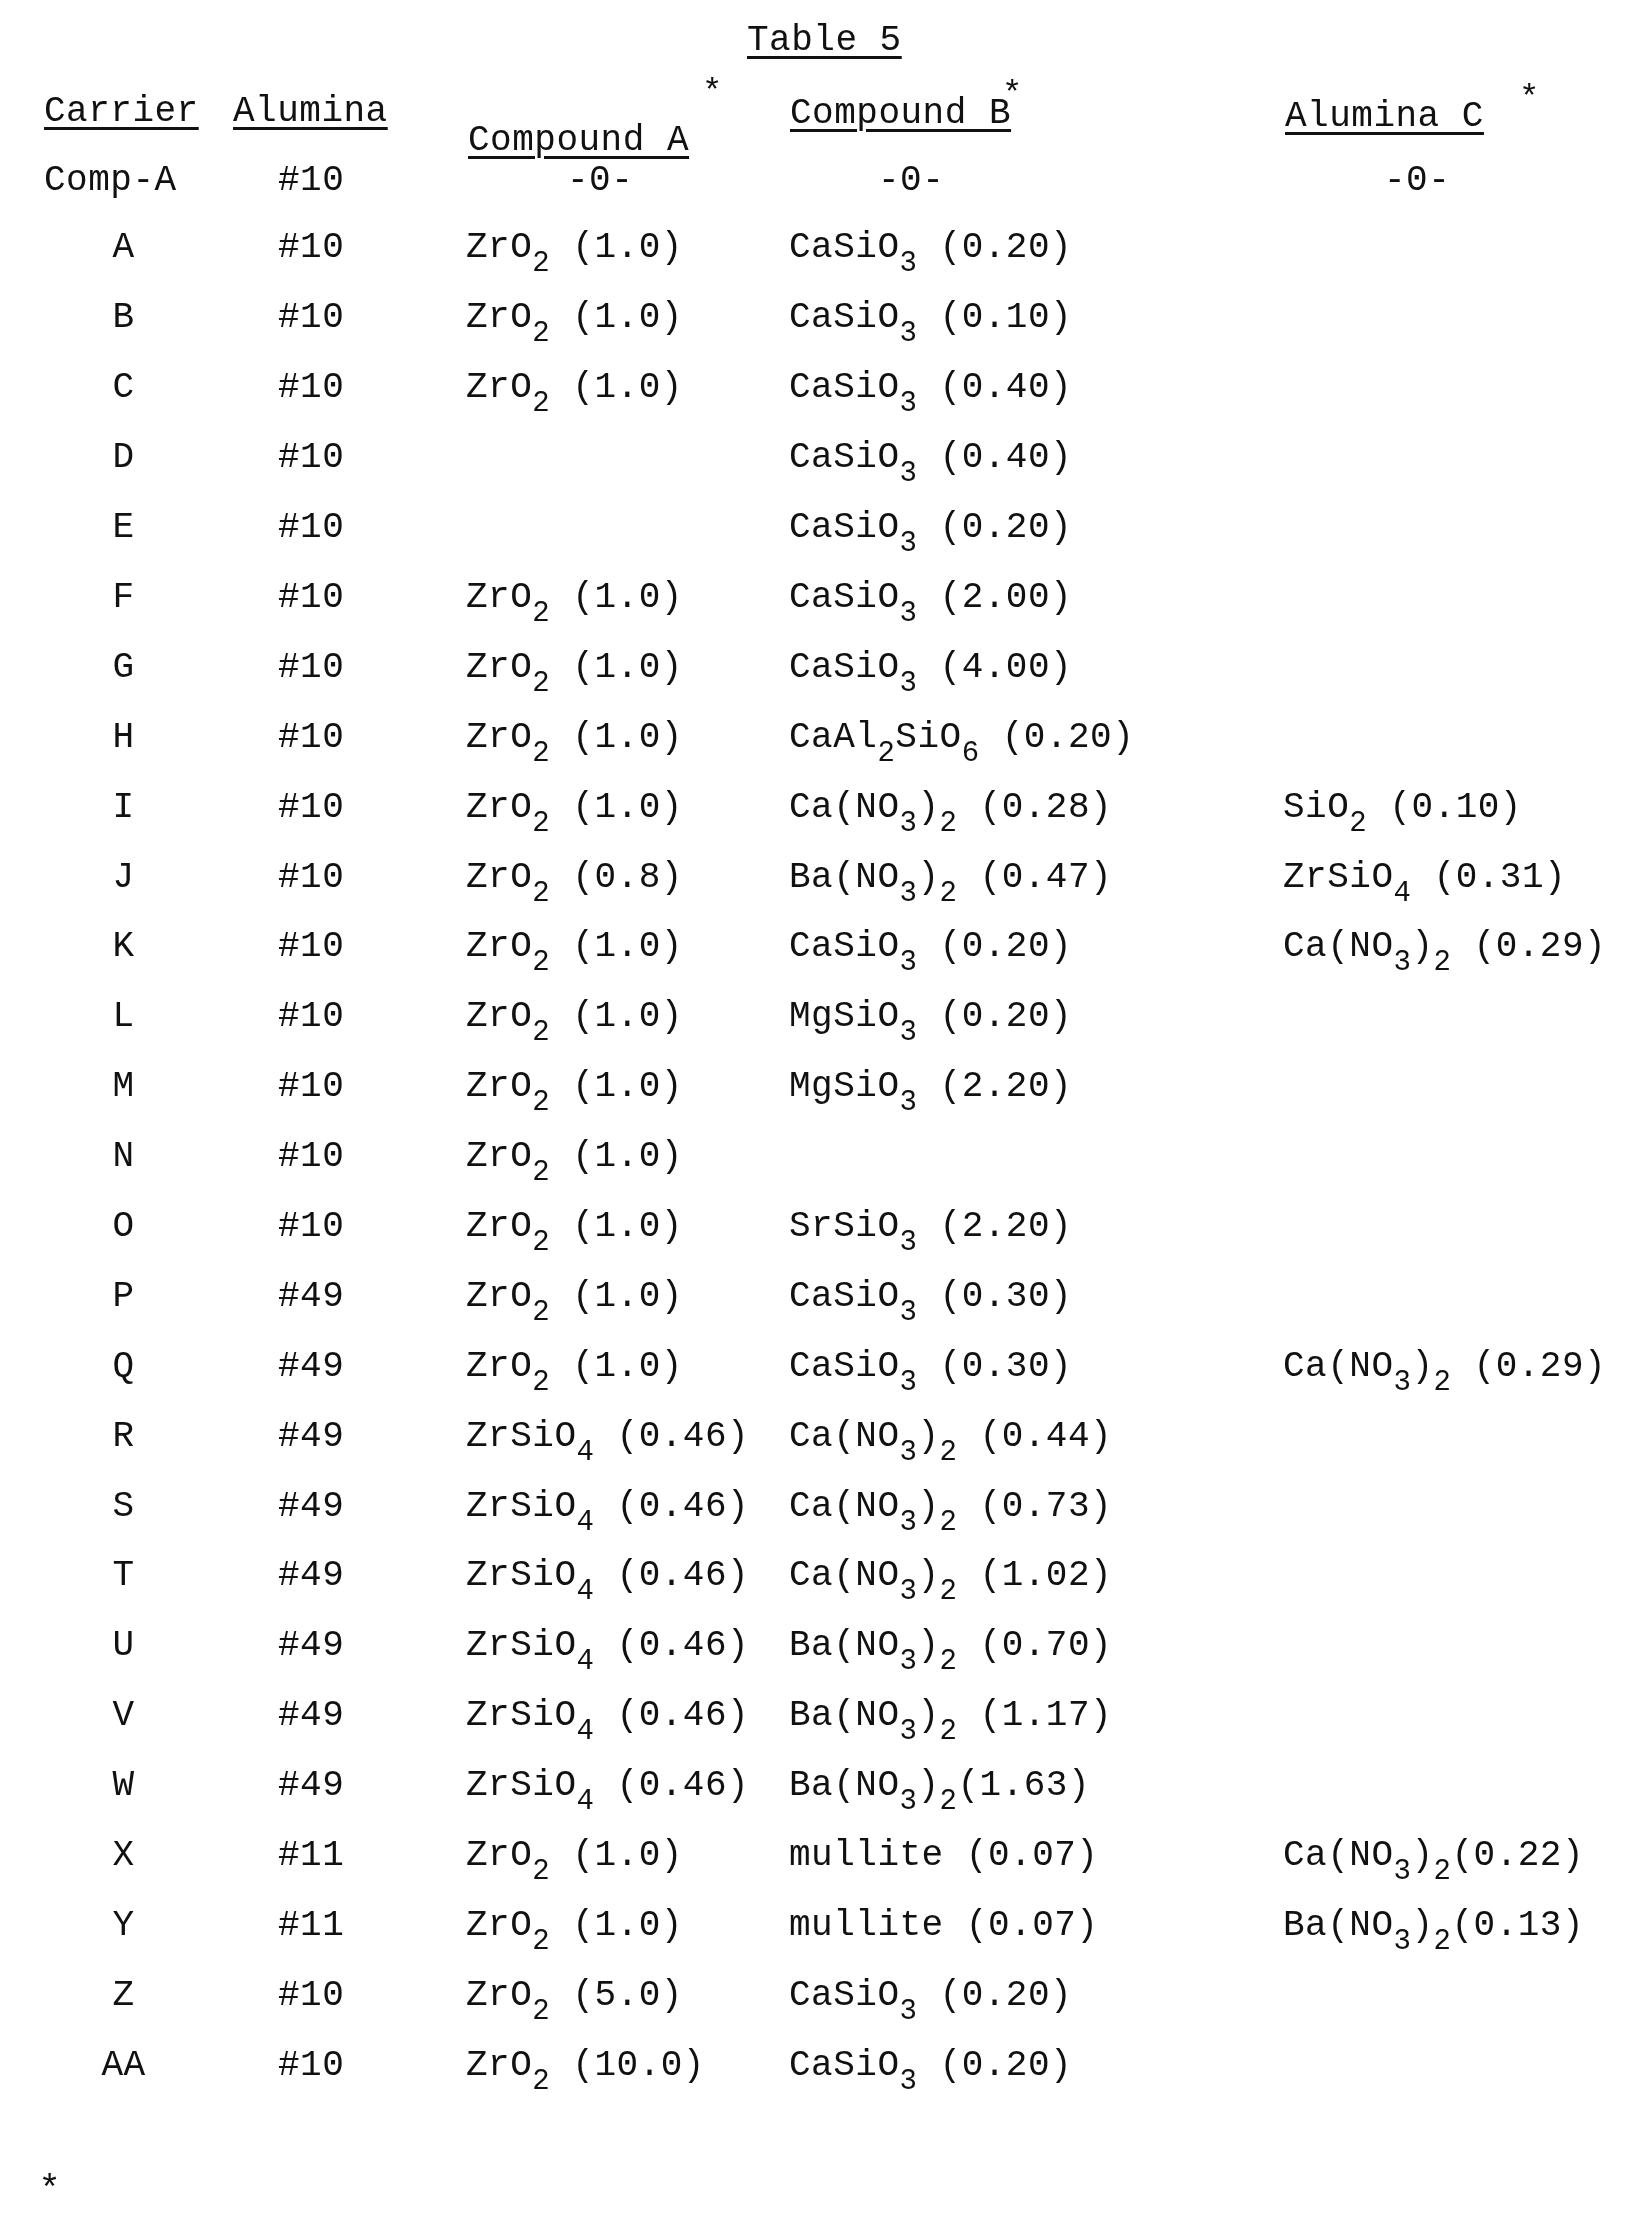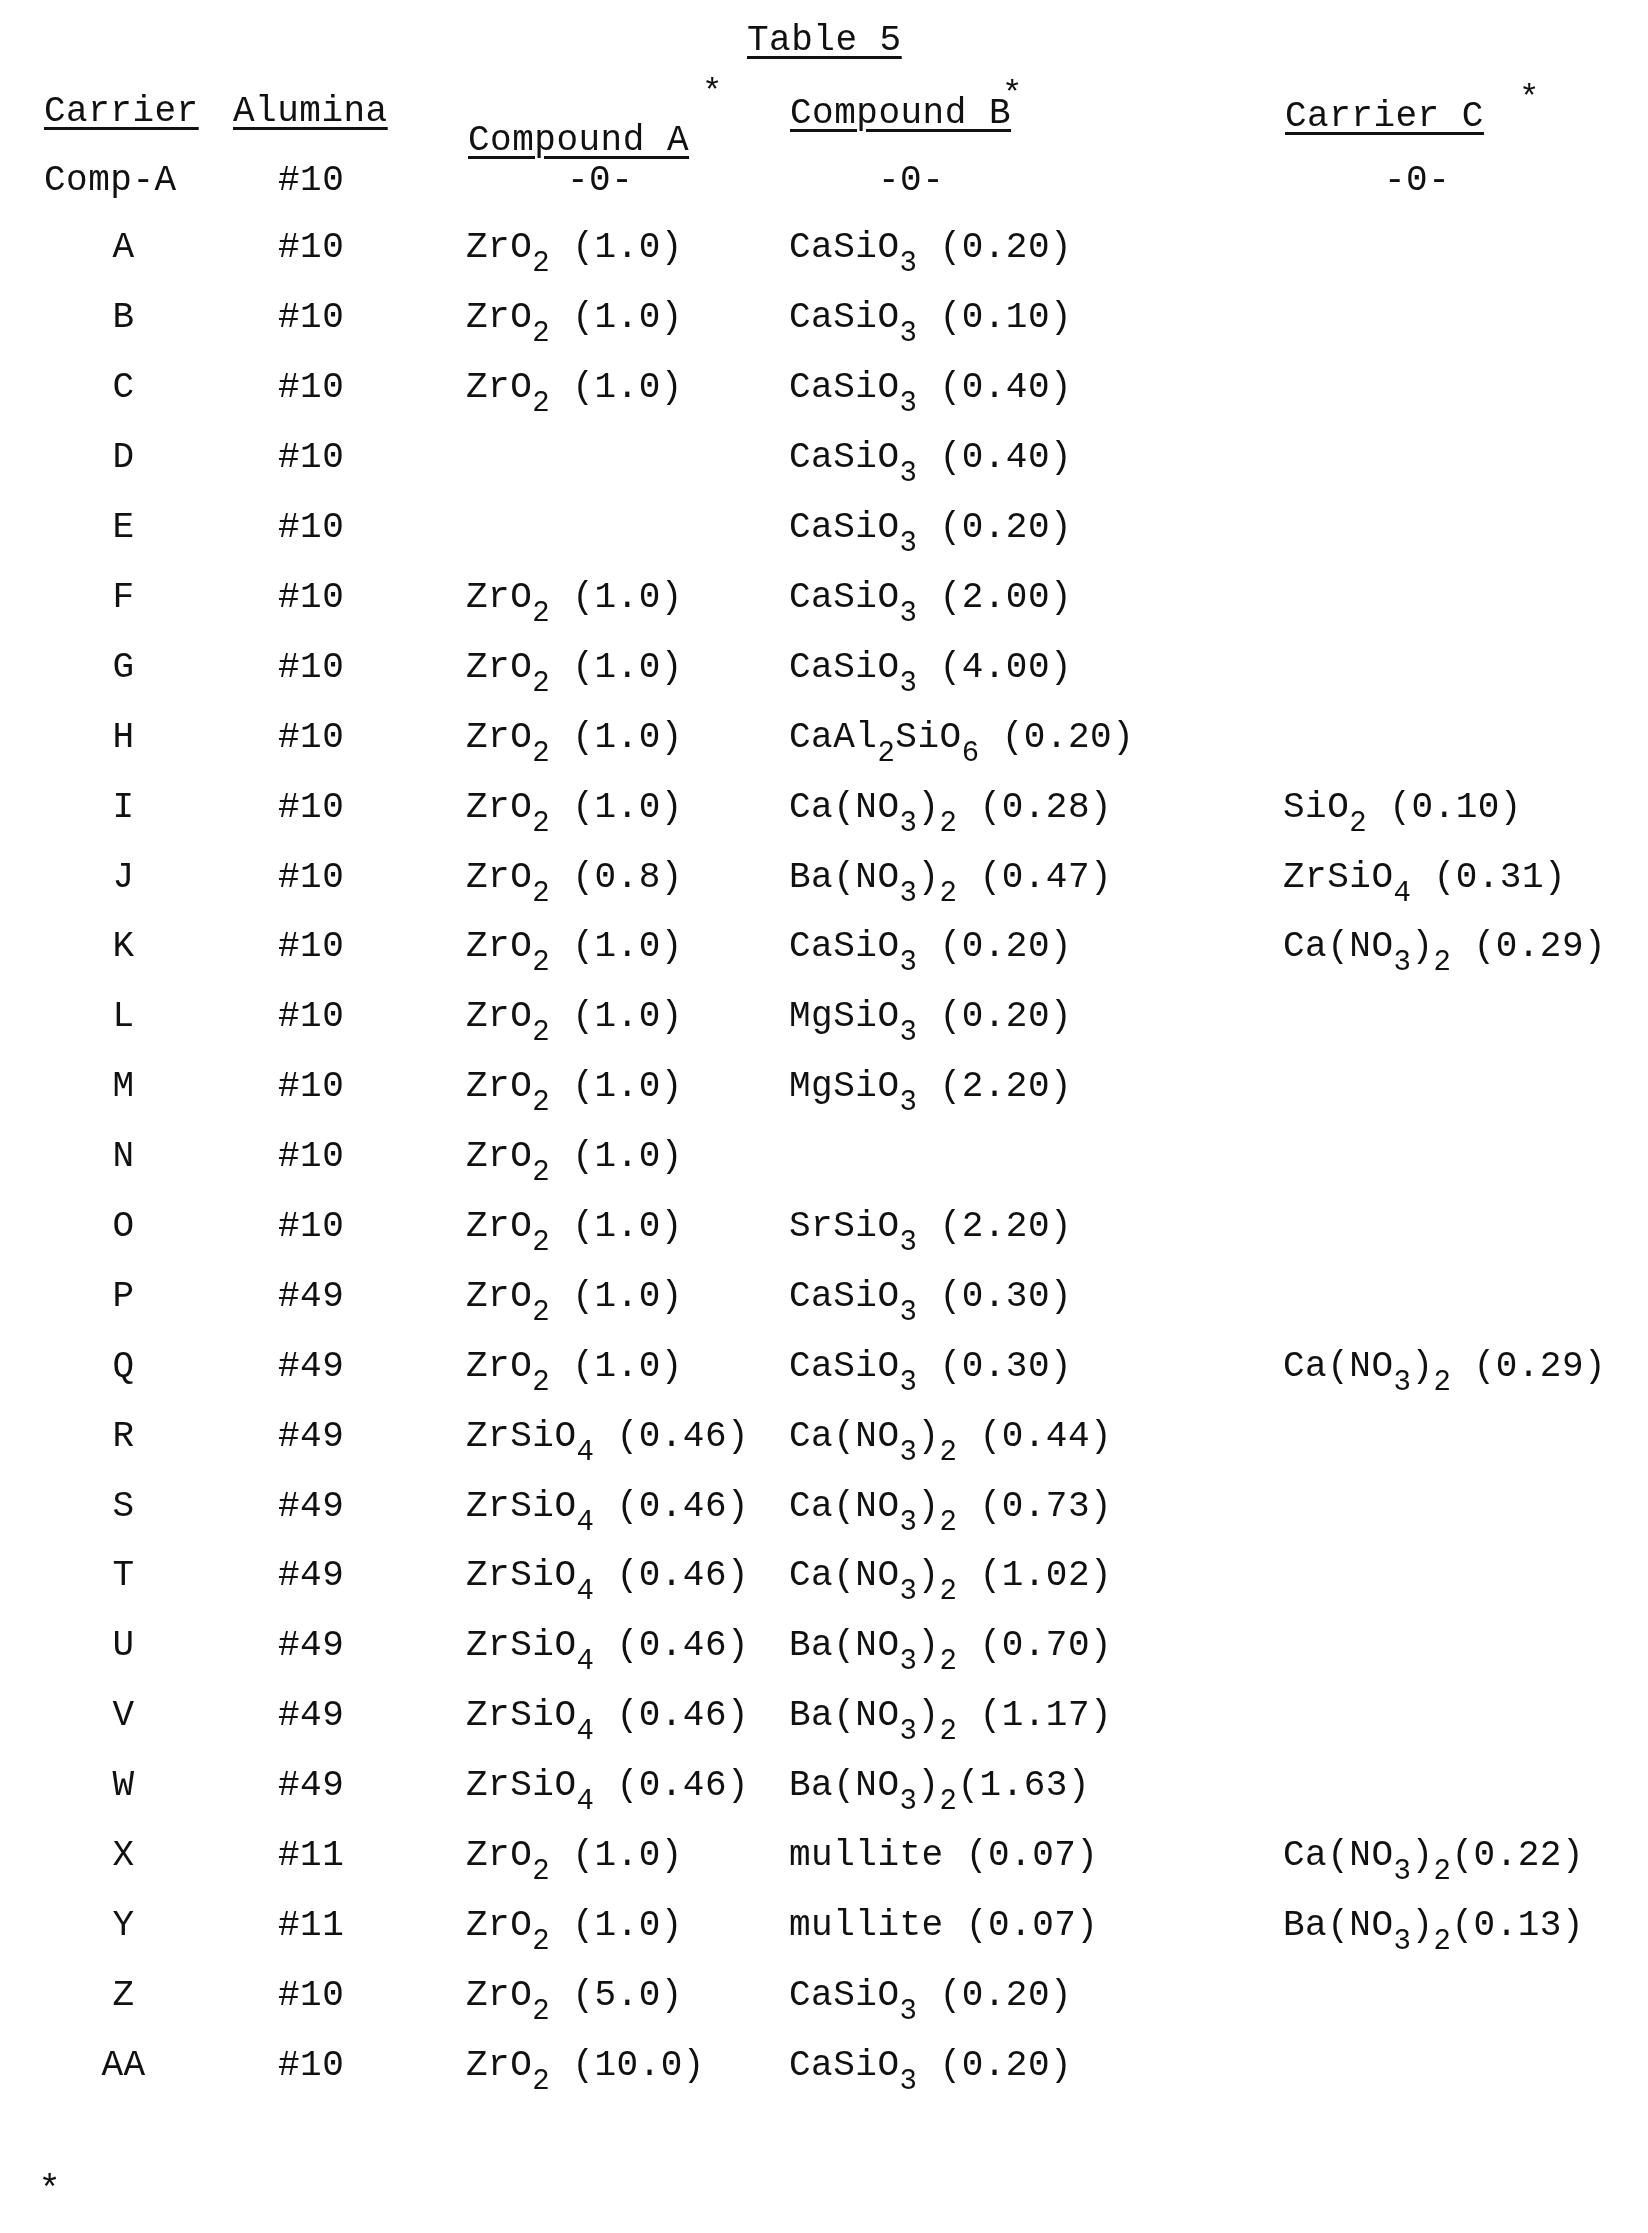--- a/index.html
+++ b/index.html
@@ -97,21 +97,21 @@
 <div class="page">
 
   <div class="title ul">Table 5</div>
 
   <div class="txt ul" style="left:28px; top:94px;text-decoration:underline;">Carrier</div>
   <div class="txt ul" style="left:217px; top:94px;text-align:center;">Alumina</div>
   <div class="txt ul" style="left:452px; top:94px;margin-top:29px;">Compound A</div>
   <div class="star" style="left:686px; top:75px;">*</div>
   <div class="txt ul" style="left:774px; top:96px;">Compound B</div>
   <div class="star" style="left:986px; top:77px;">*</div>
-  <div class="txt ul" style="left:1269px; top:99px;">Carrier C</div>
+  <div class="txt ul" style="left:1269px; top:99px;">Alumina C</div>
   <div class="star" style="left:1503px; top:81px;">*</div>
 
   <div id="rows">
       <div class="row" style="top: 163px;">
         <span class="cell c-carrier left">Comp-A</span>
         <span class="cell c-alumina">#10</span>
         <span class="cell c-a zero">-0-</span>
         <span class="cell c-b zero">-0-</span>
         <span class="cell c-c zero">-0-</span>
       </div>

